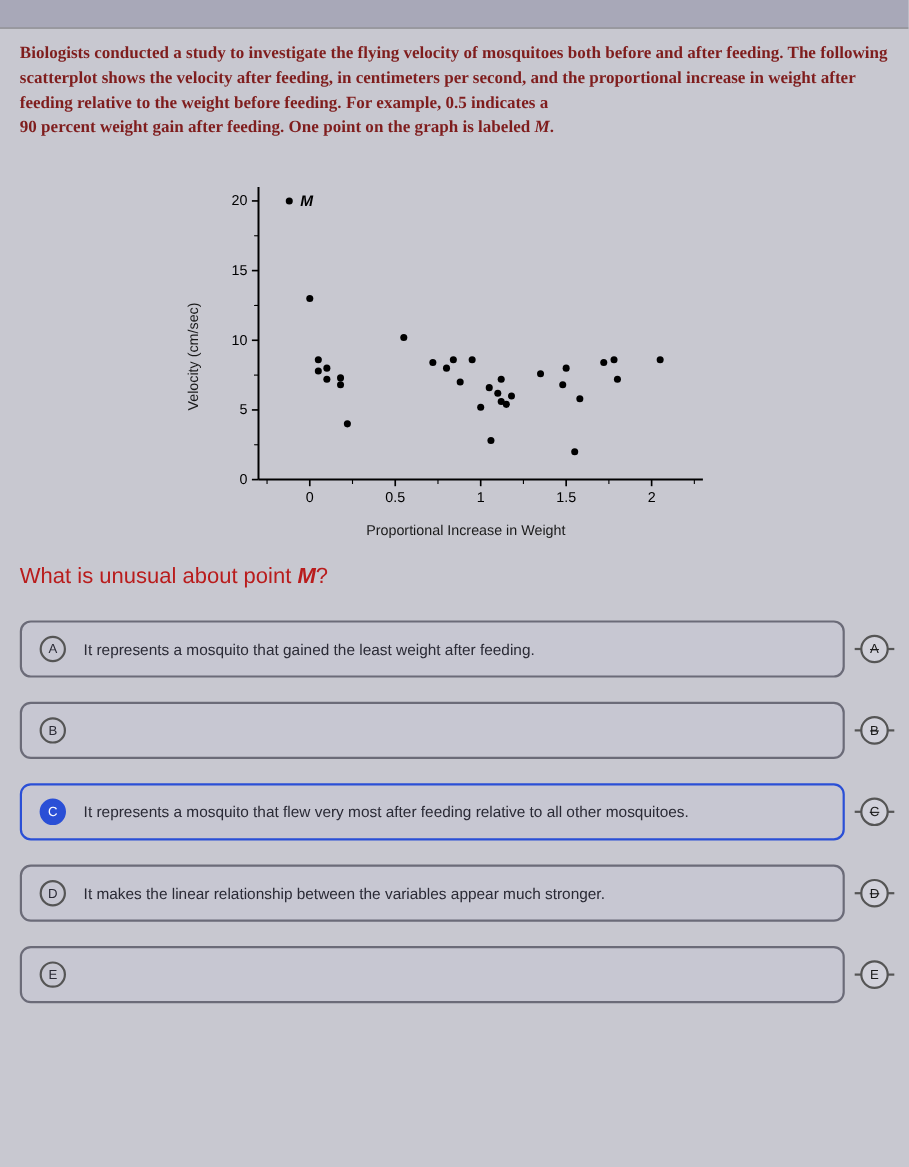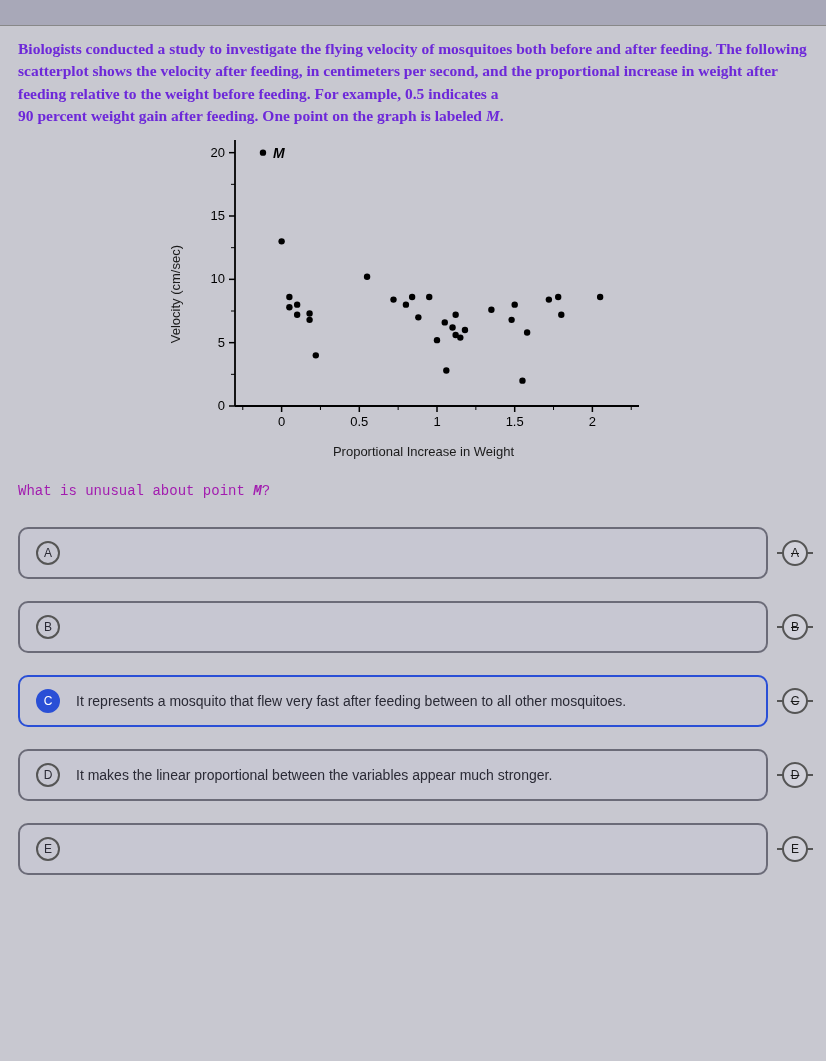--- a/index.html
+++ b/index.html
@@ -13,22 +13,22 @@
     .top-bar {
       height: 26px;
       background: #a8a8b8;
       margin: -10px -18px 12px -18px;
       border-bottom: 1px solid #888;
     }
     .question-text {
       font-size: 15.5px;
       line-height: 1.45;
       font-weight: 600;
-      color: #6d28d9;
-      margin-bottom: 2px;
+      color: #7f1d1d;
+      margin-bottom: 32px;
     }
     .question-text .bold-M { font-style: italic; font-weight: 700; }
     .chart-wrap {
       display: flex;
       align-items: center;
       justify-content: center;
       margin: 0 0 24px 0;
     }
     .ylab {
       writing-mode: vertical-rl;
@@ -38,23 +38,23 @@
       margin-right: 6px;
     }
     .plot-col { display: flex; flex-direction: column; align-items: center; }
     svg.chart { display: block; }
     .xlab {
       font-family: Liberation Sans, sans-serif;
       font-size: 13px;
       margin-top: 4px;
     }
     .sub-question {
-      font-family: Liberation Mono, monospace;
-      font-size: 14px;
-      color: #a21caf;
+      font-family: Liberation Sans, sans-serif;
+      font-size: 20px;
+      color: #b91c1c;
       margin: 6px 0 28px 0;
     }
     .sub-question .M { font-style: italic; font-weight: 600; }
     .options { display: flex; flex-direction: column; gap: 22px; }
     .option-row { display: flex; align-items: center; gap: 14px; }
     .option {
       flex: 1;
       display: flex;
       align-items: center;
       gap: 16px;
@@ -197,46 +197,47 @@
 </div>
 
 <div class="sub-question">
   <span>What is unusual about point </span><span class="M">M</span><span>?</span>
 </div>
 
 <div class="options" id="options-container">
     <div class="option-row">
       <div class="option">
         <div class="letter">A</div>
+        <div>It represents a mosquito that gained the least weight after feeding.</div>
       </div>
       <div class="side-letter">
         <span class="strike">A</span>
       </div>
     </div>
     <div class="option-row">
       <div class="option">
         <div class="letter">B</div>
       </div>
       <div class="side-letter">
         <span class="strike">B</span>
       </div>
     </div>
     <div class="option-row">
       <div class="option selected">
         <div class="letter">C</div>
-        <div>It represents a mosquito that flew very fast after feeding between to all other mosquitoes.</div>
+        <div>It represents a mosquito that flew very most after feeding relative to all other mosquitoes.</div>
       </div>
       <div class="side-letter">
         <span class="strike">C</span>
       </div>
     </div>
     <div class="option-row">
       <div class="option">
         <div class="letter">D</div>
-        <div>It makes the linear proportional between the variables appear much stronger.</div>
+        <div>It makes the linear relationship between the variables appear much stronger.</div>
       </div>
       <div class="side-letter">
         <span class="strike">D</span>
       </div>
     </div>
     <div class="option-row">
       <div class="option">
         <div class="letter">E</div>
       </div>
       <div class="side-letter">

